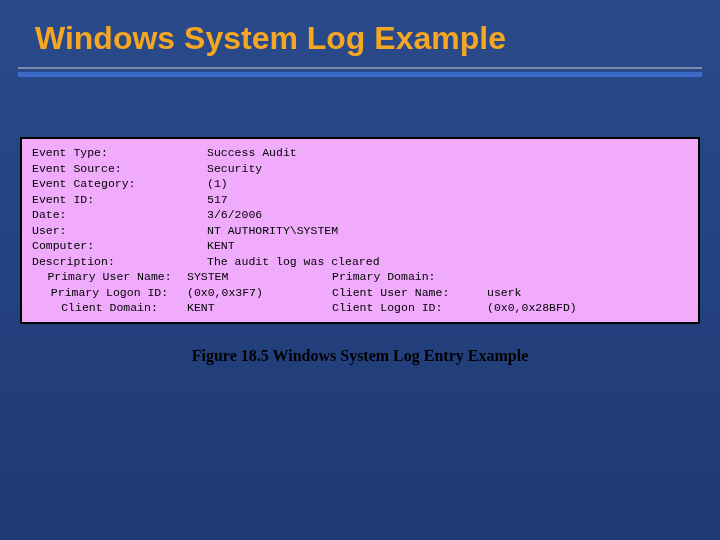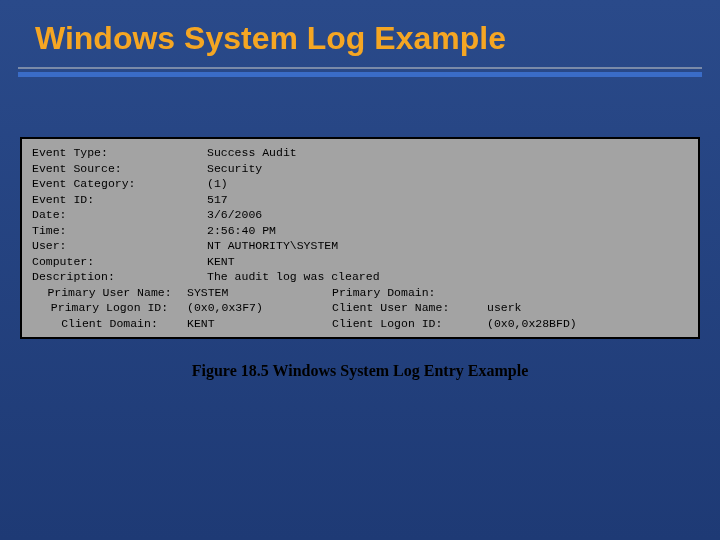--- a/index.html
+++ b/index.html
@@ -25,21 +25,21 @@
       background: #7a8aa8;
       margin: 0 18px 0 18px;
     }
     .title-underline-blue {
       height: 5px;
       background: #3a6cc7;
       margin: 3px 18px 0 18px;
     }
     .log-box {
       margin: 60px 20px 0 20px;
-      background: #a3a3a3;
+      background: #f0abfc;
       border: 2px solid #000;
       padding: 6px 10px;
       font-family: 'Courier New', monospace;
       font-size: 11.5px;
       color: #000;
       line-height: 1.35;
     }
     .log-row {
       display: flex;
       white-space: pre;
@@ -92,24 +92,20 @@
   </div>
   <div class="log-row">
     <span class="log-label">Event ID:</span>
     <span class="log-value">517</span>
   </div>
   <div class="log-row">
     <span class="log-label">Date:</span>
     <span class="log-value">3/6/2006</span>
   </div>
   <div class="log-row">
-    <span class="log-label">Time:</span>
-    <span class="log-value">2:56:40 PM</span>
-  </div>
-  <div class="log-row">
     <span class="log-label">User:</span>
     <span class="log-value">NT AUTHORITY\SYSTEM</span>
   </div>
   <div class="log-row">
     <span class="log-label">Computer:</span>
     <span class="log-value">KENT</span>
   </div>
   <div class="log-row">
     <span class="log-label">Description:</span>
     <span class="log-value">The audit log was cleared</span>

